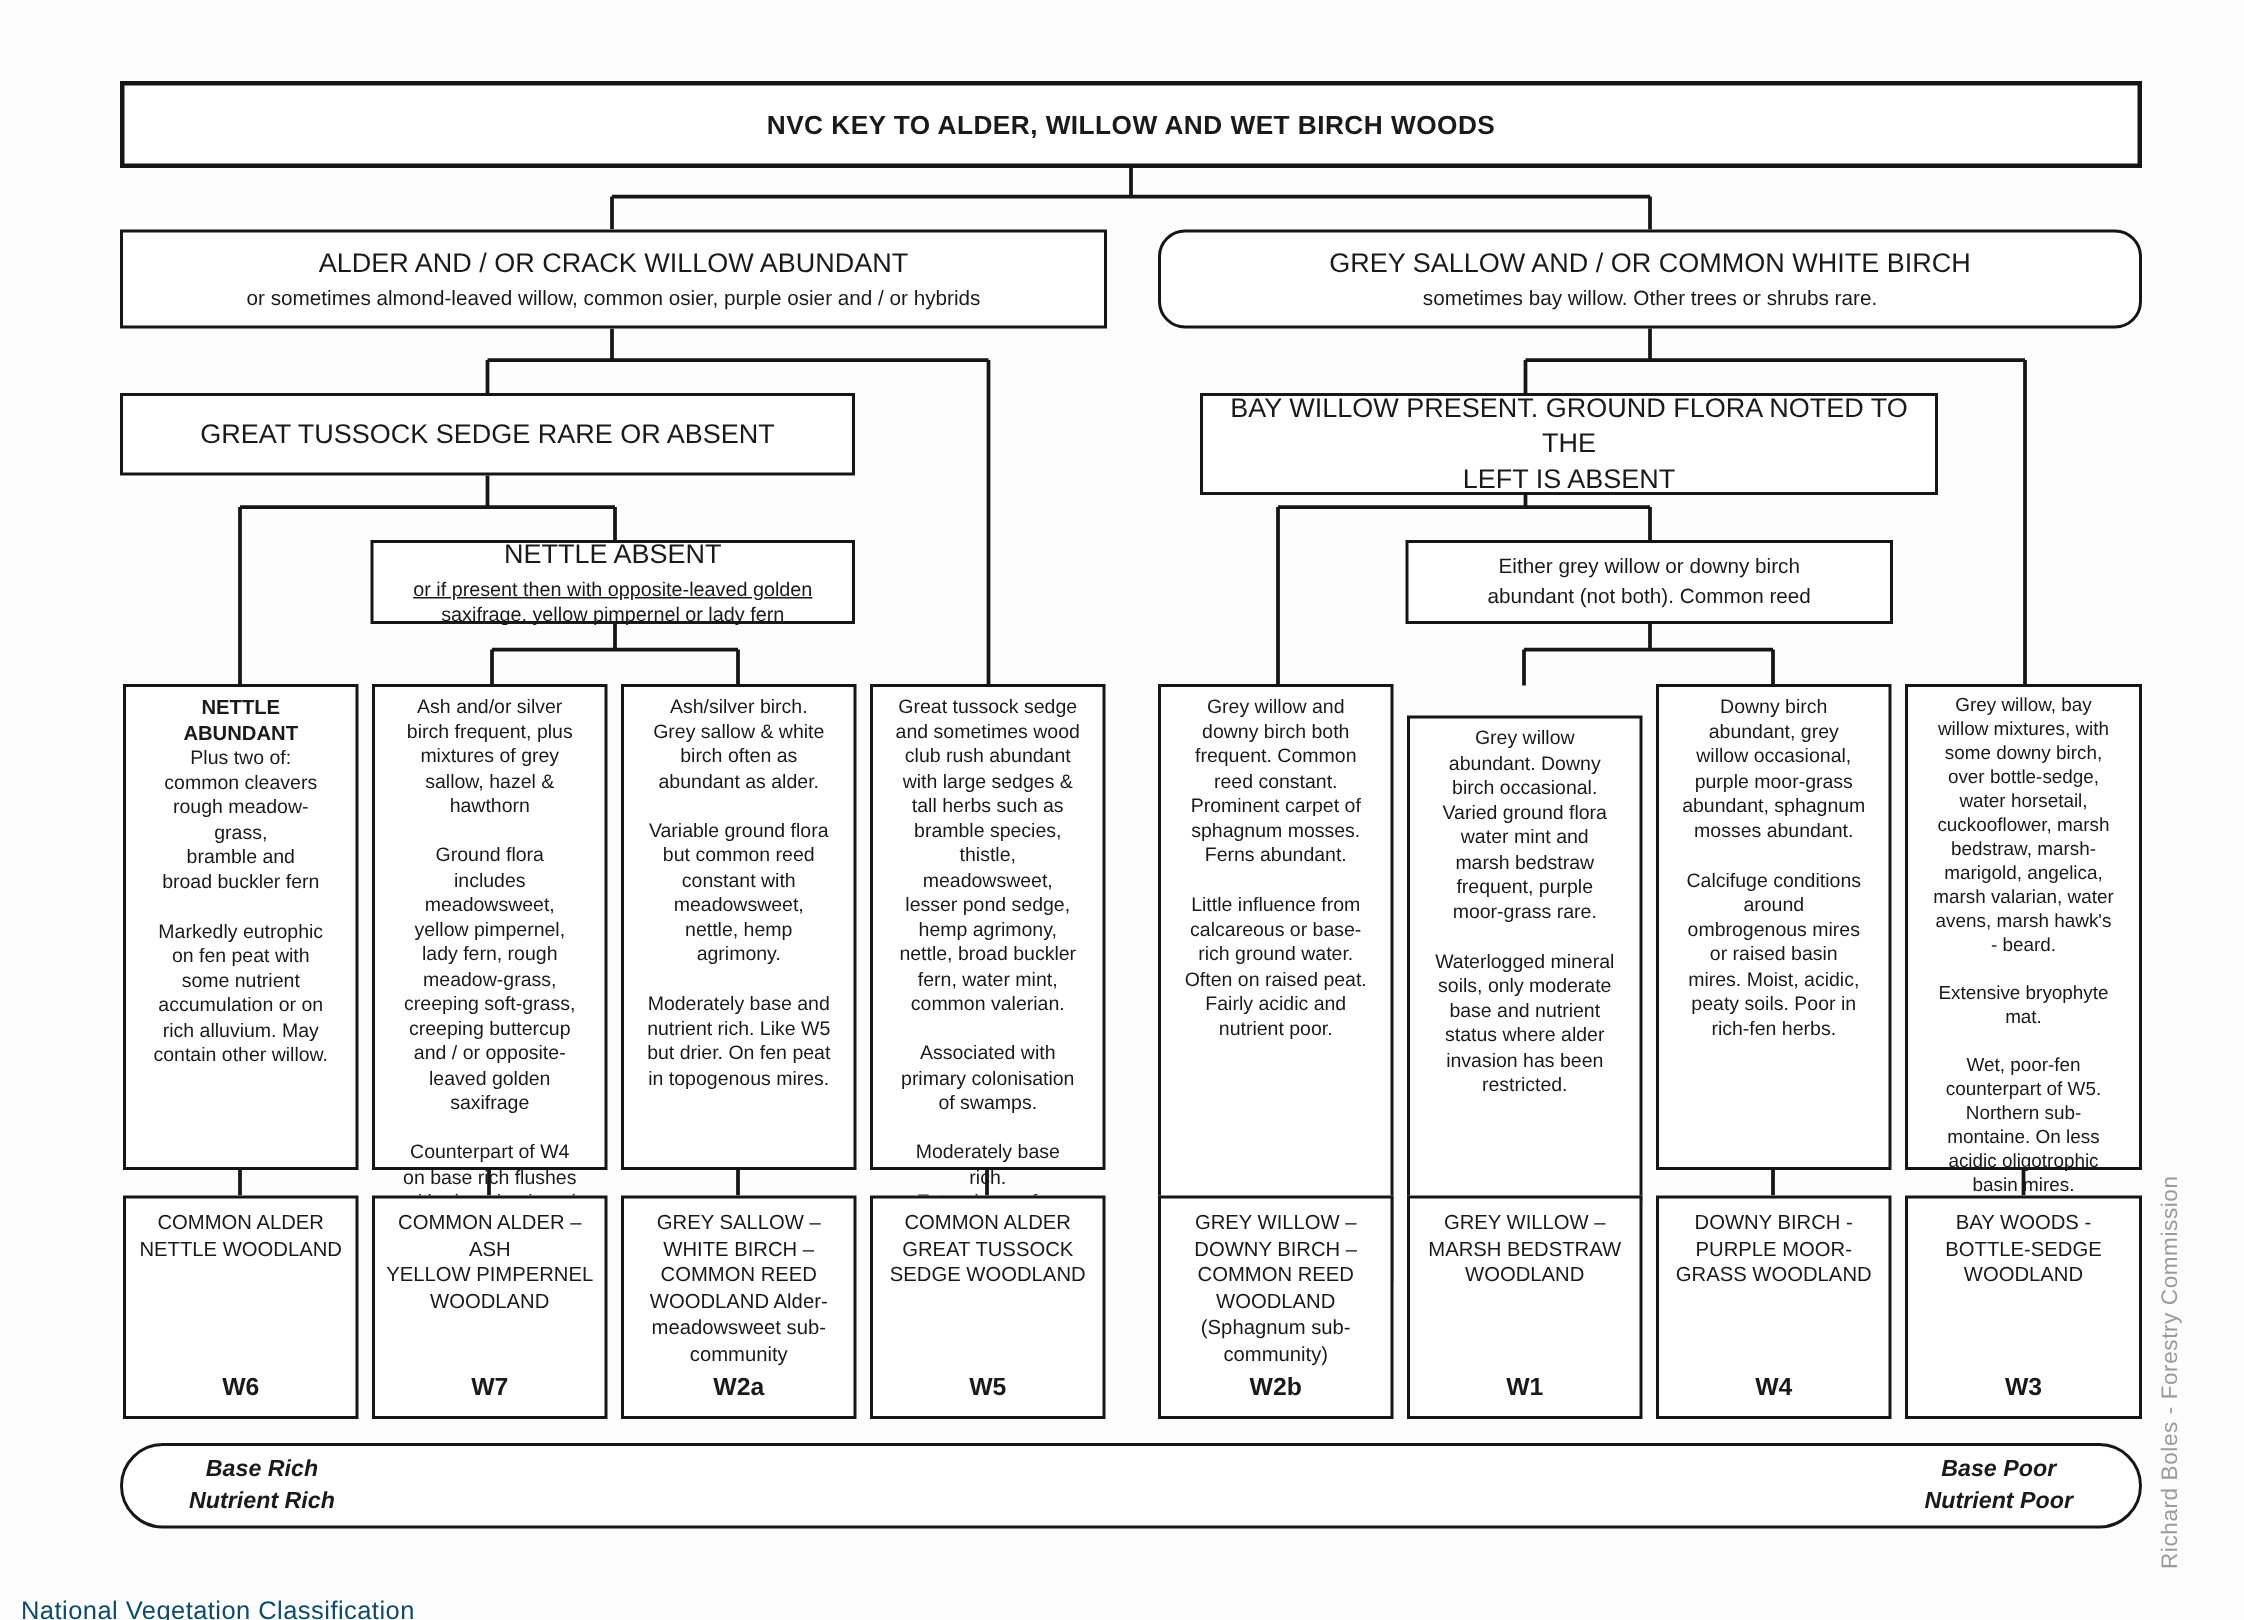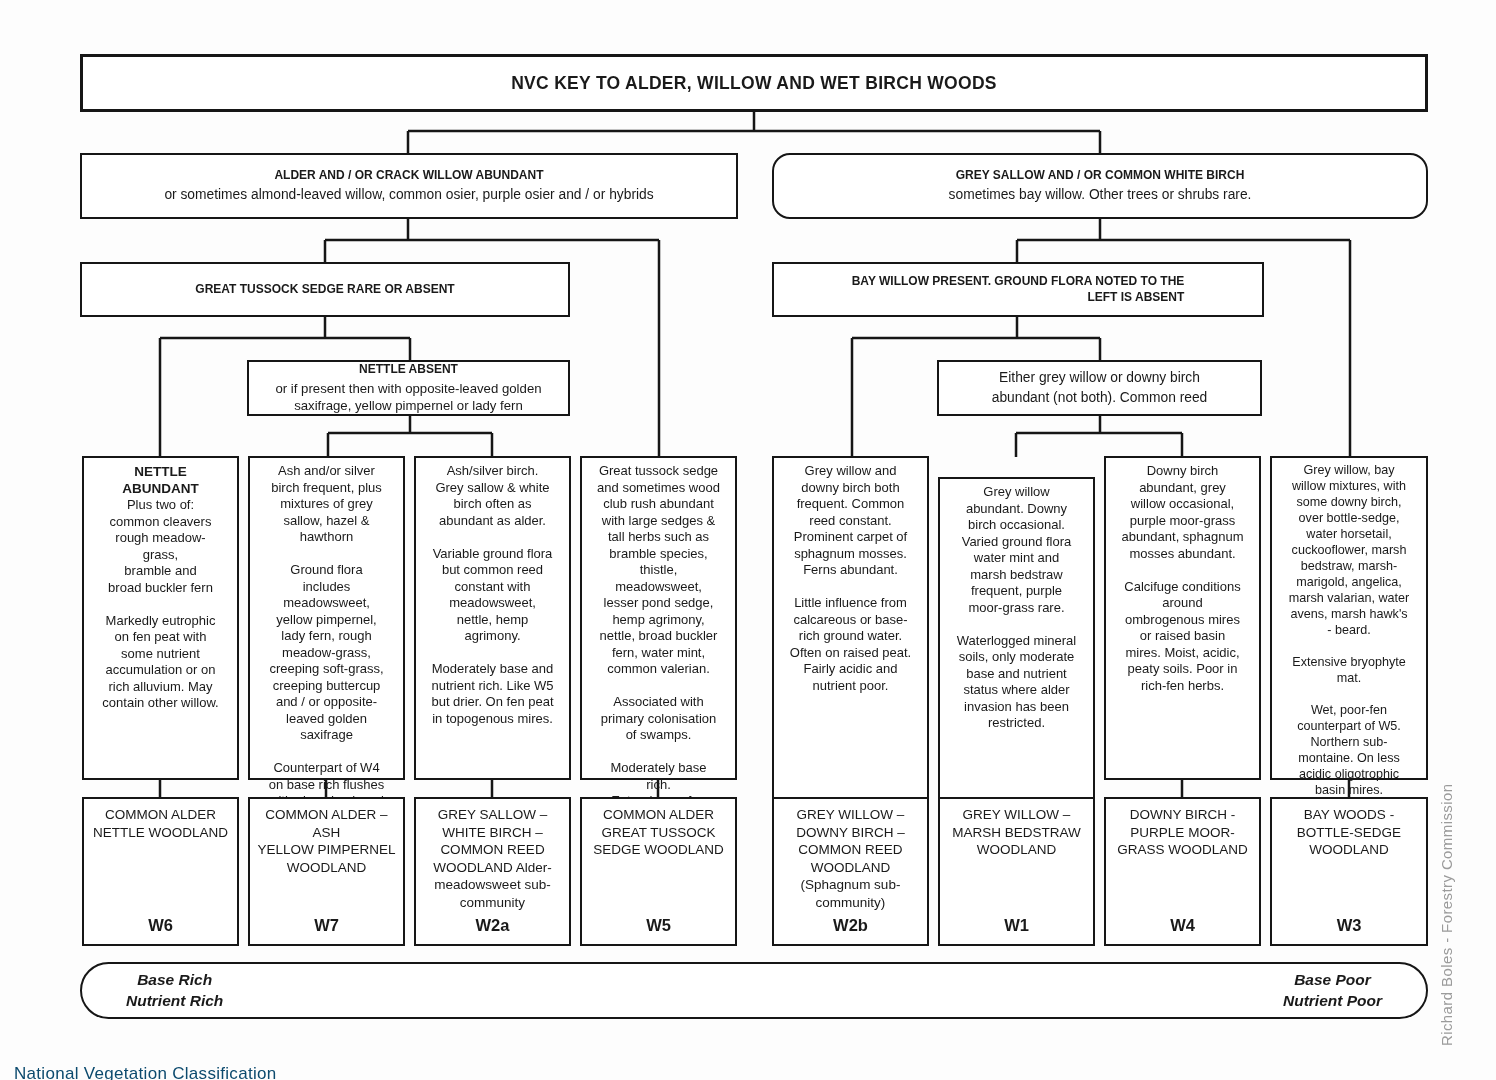--- a/index.html
+++ b/index.html
@@ -6,21 +6,21 @@
   .canvas{
     position:relative;width:1496px;height:1080px;background:#fdfdfd;
     font-family:"Liberation Sans", sans-serif;color:#1a1a1a;overflow:hidden;
   }
   .box{
     position:absolute;background:#fff;border:2.5px solid #161616;box-sizing:border-box;
     display:flex;flex-direction:column;justify-content:center;align-items:center;
     text-align:center;
   }
   .title-box{font-weight:bold;font-size:17.5px;letter-spacing:.3px;}
-  .node-head{font-weight:bold;font-size:12px;line-height:1.3;white-space:pre-line;text-align:right;}
+  .node-head{font-weight:normal;font-size:18px;line-height:1.3;white-space:pre-line;}
   .node-sub{font-size:13.8px;line-height:1.3;margin-top:2px;white-space:pre-line;}
   .node-plain{font-size:13.8px;line-height:1.45;white-space:pre-line;}
   .col-box{justify-content:flex-start;padding:5px 15px;}
   .col-head{font-weight:bold;font-size:13.5px;line-height:1.27;}
   .col-body{font-size:13px;line-height:1.27;white-space:pre-line;}
   .w-box{justify-content:flex-start;padding:7px 3px;}
   .w-name{font-size:13.5px;line-height:1.3;white-space:pre-line;}
   .w-code{position:absolute;bottom:9px;left:0;width:100%;font-weight:bold;font-size:16.5px;}
   .pill{
     position:absolute;left:80px;top:962px;width:1348px;height:57px;box-sizing:border-box;
@@ -75,28 +75,28 @@
     <div class="node-sub">or sometimes almond-leaved willow, common osier, purple osier and / or hybrids</div>
   </div>
   <div class="box" style="left:772px;top:153px;width:656px;height:66px;border-radius:18px;">
     <div class="node-head">GREY SALLOW AND / OR COMMON WHITE BIRCH</div>
     <div class="node-sub">sometimes bay willow.  Other trees or shrubs rare.</div>
   </div>
 
   <div class="box" style="left:80px;top:262px;width:490px;height:55px;">
     <div class="node-head">GREAT TUSSOCK SEDGE RARE OR ABSENT</div>
   </div>
-  <div class="box" style="left:772px;top:262px;width:492px;height:55px;">
+  <div class="box" style="left:800px;top:262px;width:492px;height:68px;">
     <div class="node-head">BAY WILLOW PRESENT.  GROUND FLORA NOTED TO THE
 LEFT IS ABSENT</div>
   </div>
 
   <div class="box" style="left:247px;top:360px;width:323px;height:56px;">
     <div class="node-head">NETTLE ABSENT</div>
-    <div class="node-sub" style="font-size:13.2px;">or if present then with opposite-leaved golden
+    <div class="node-sub" style="font-size:13.2px;text-decoration:underline;">or if present then with opposite-leaved golden
 saxifrage, yellow pimpernel or lady fern</div>
   </div>
   <div class="box" style="left:937px;top:360px;width:325px;height:56px;">
     <div class="node-plain">Either grey willow or downy birch
 abundant (not both). Common reed</div>
   </div>
 
   <div class="box col-box" style="left:82px;top:456px;width:157px;height:324px;">
     <div class="col-head">NETTLE ABUNDANT</div>
     <div class="col-body">Plus two of:

